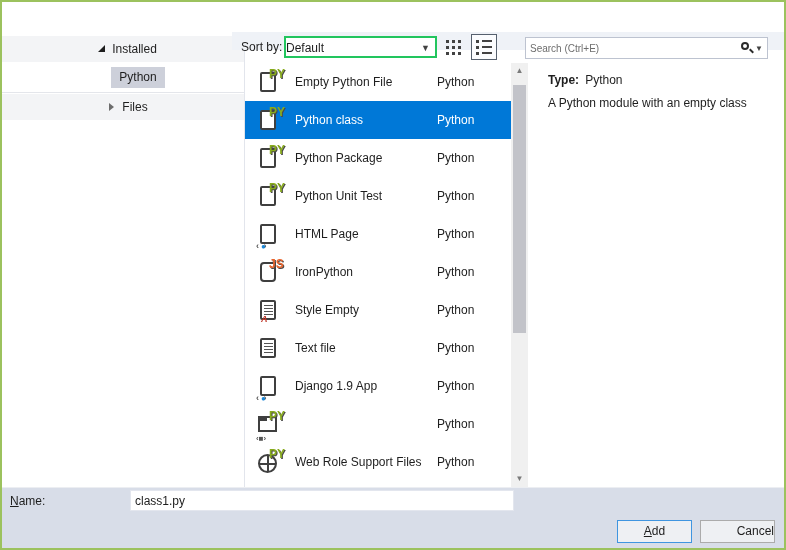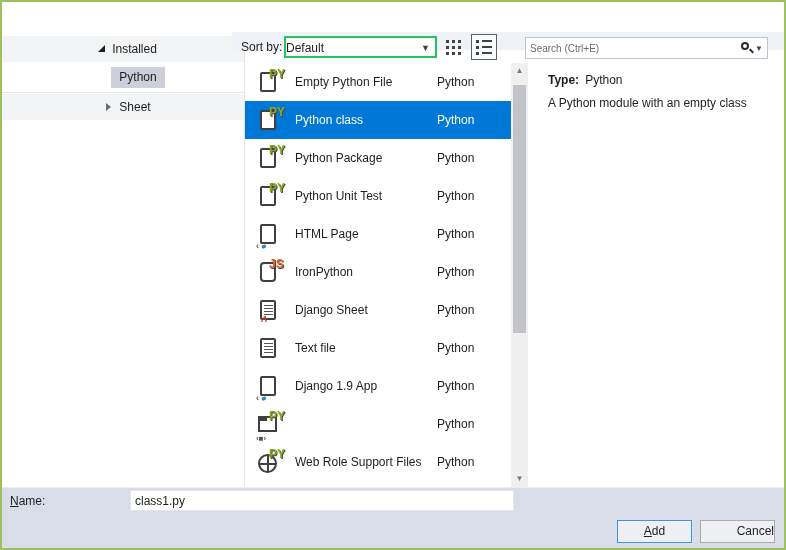--- a/index.html
+++ b/index.html
@@ -133,21 +133,21 @@
 
   <div class="sidebar">
     <div class="tree-row row-installed">
       <span class="tri-exp"></span><span>Installed</span>
     </div>
     <div class="tree-row row-python">
       <span class="python-hl">Python</span>
     </div>
     <div class="tree-divider"></div>
     <div class="tree-row row-online">
-      <span class="tri-col"></span><span>Sheet</span>
+      <span class="tri-col"></span><span>Files</span>
     </div>
   </div>
   <div class="vdivider"></div>
 
   <div class="toolbar">
     <span class="sortby-label">Sort by:</span>
     <div class="sort-combo">
       <span>Default</span>
       <span class="combo-arrow">▼</span>
     </div>
@@ -216,21 +216,21 @@
           <span class="pg"></span>
           <span class="bdg">JS</span>
         </span>
       <span class="tname">IronPython</span>
       <span class="ttype">Python</span>
     </div>
     <div class="trow">
       <span class="icn css">
           <span class="pg"></span>
         </span>
-      <span class="tname">Django Sheet</span>
+      <span class="tname">Style Empty</span>
       <span class="ttype">Python</span>
     </div>
     <div class="trow">
       <span class="icn textf">
           <span class="pg"></span>
         </span>
       <span class="tname">Text file</span>
       <span class="ttype">Python</span>
     </div>
     <div class="trow">

